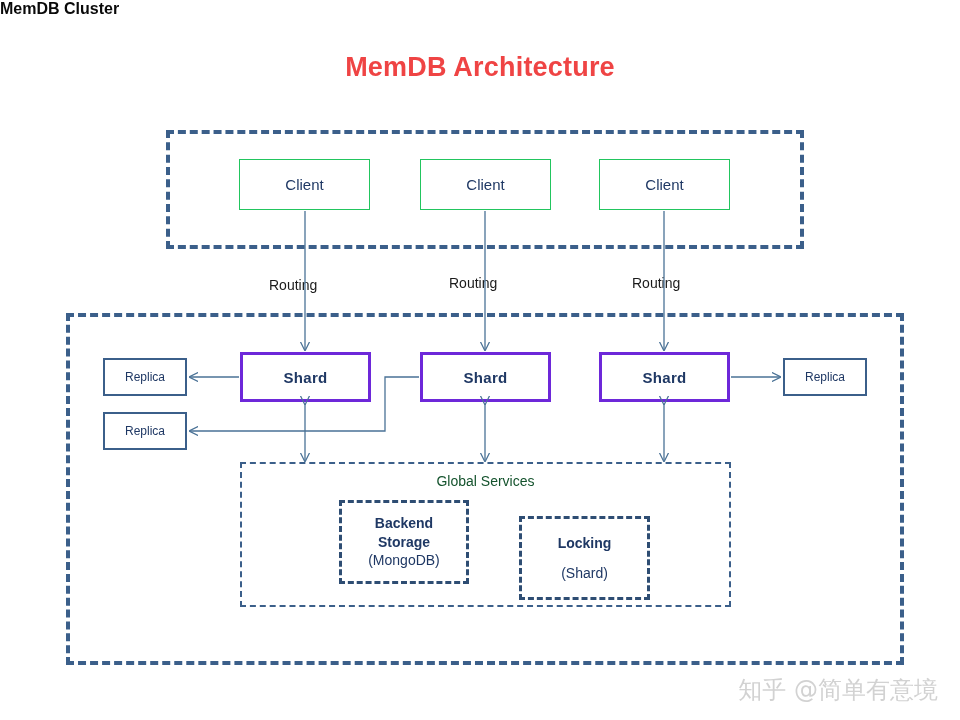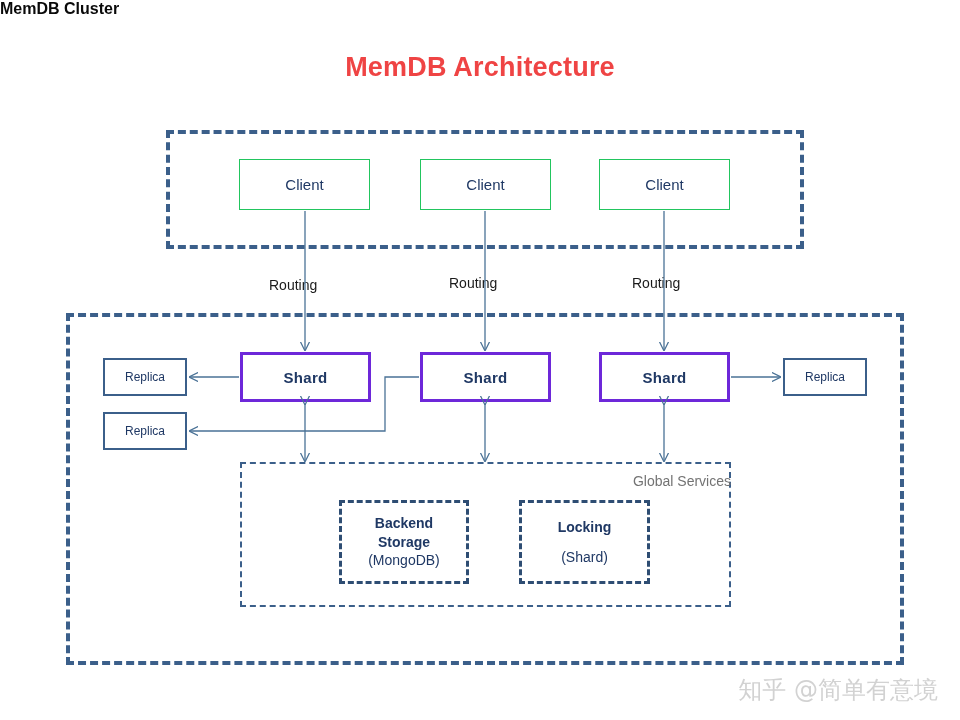--- a/index.html
+++ b/index.html
@@ -105,42 +105,42 @@
   #shard-2 { left: 420px; top: 352px; width: 131px; height: 50px; }
   #shard-3 { left: 599px; top: 352px; width: 131px; height: 50px; }
 
   
   #replica-1 { left: 103px; top: 358px; width: 84px; height: 38px; }
   #replica-2 { left: 103px; top: 412px; width: 84px; height: 38px; }
   #replica-3 { left: 783px; top: 358px; width: 84px; height: 38px; }
 
   
   #backend-storage { left: 339px; top: 500px; width: 130px; height: 84px; }
-  #locking-service { left: 519px; top: 500px; width: 131px; height: 84px; gap: 11px; }
+  #locking-service { left: 519px; top: 516px; width: 131px; height: 84px; gap: 11px; }
 
   
   .label {
     position: absolute;
     color: #1a1a1a;
     font-size: 14px;
     white-space: nowrap;
   }
   #frontend-label {
     left: 166px;
     top: 221px;
     width: 638px;
     text-align: center;
     color: #1f1f1f;
   }
   #global-services-label {
     left: 240px;
     top: 473px;
     width: 491px;
-    text-align: right;
-    color: #737373;
+    text-align: center;
+    color: #14532d;
   }
   #cluster-label {
     left: 66px;
     top: 638px;
     width: 838px;
     text-align: left;
     font-size: 16px;
     font-weight: bold;
     color: #0a0a0a;
   }

